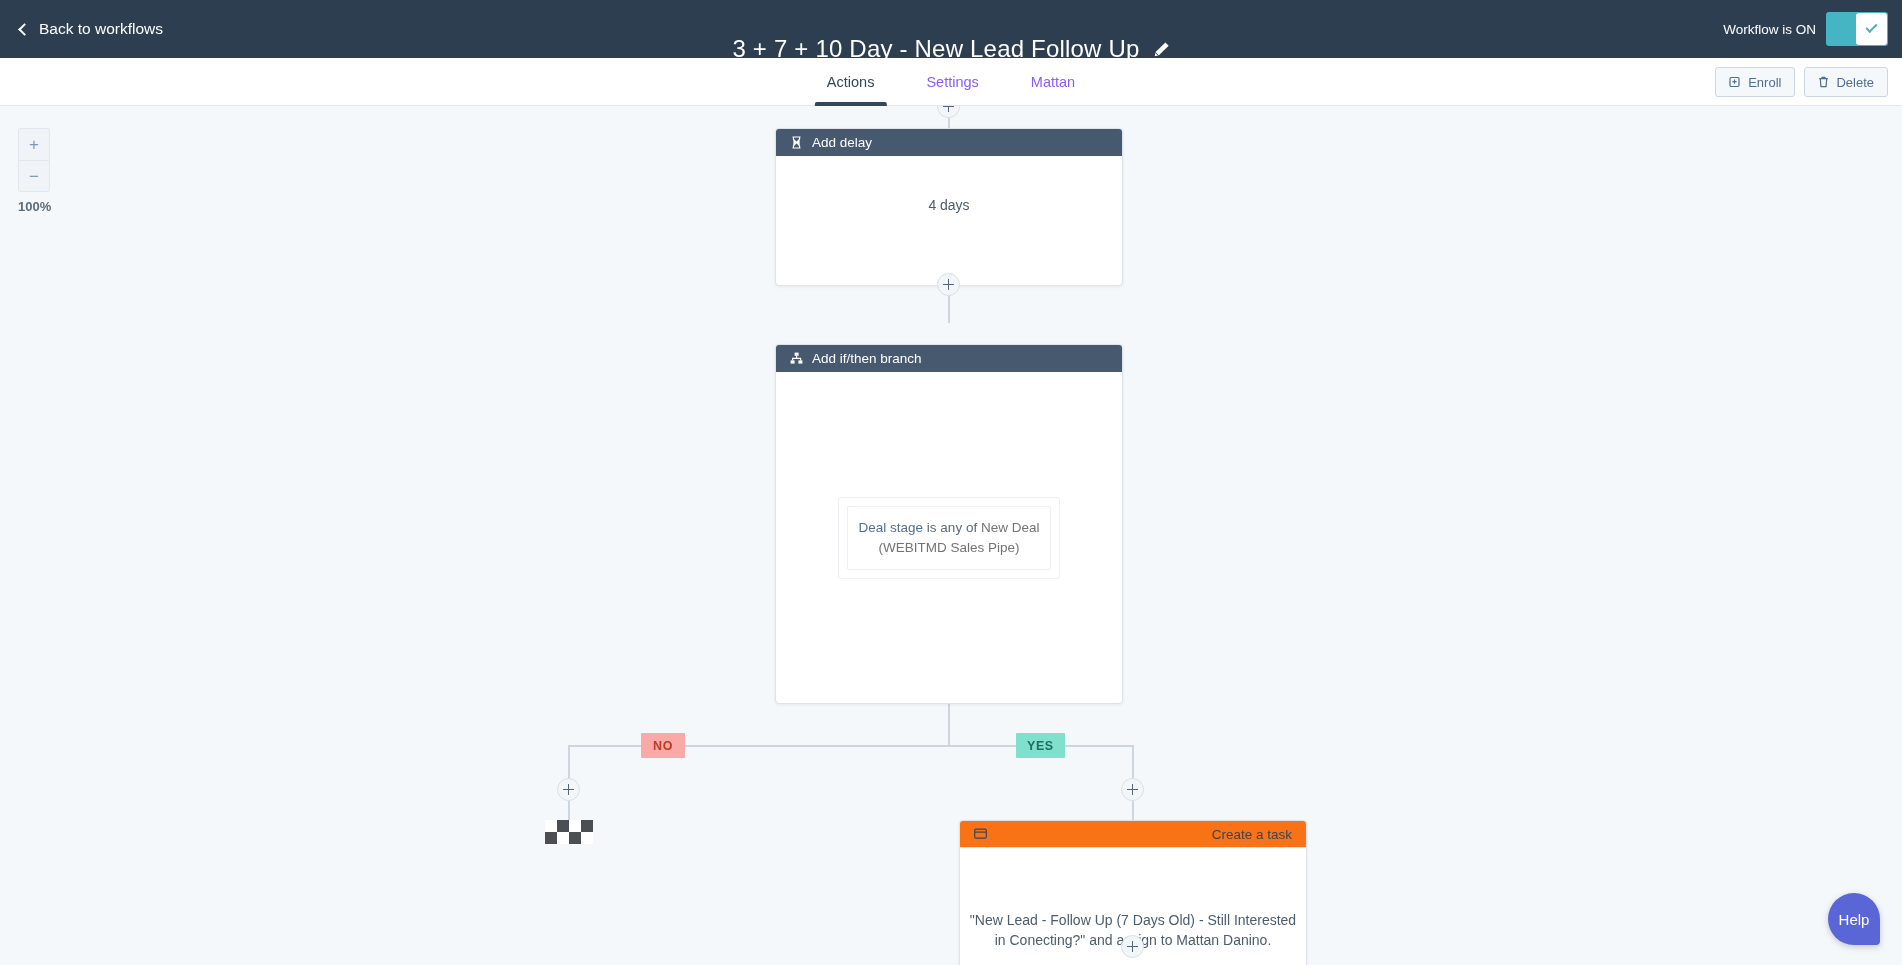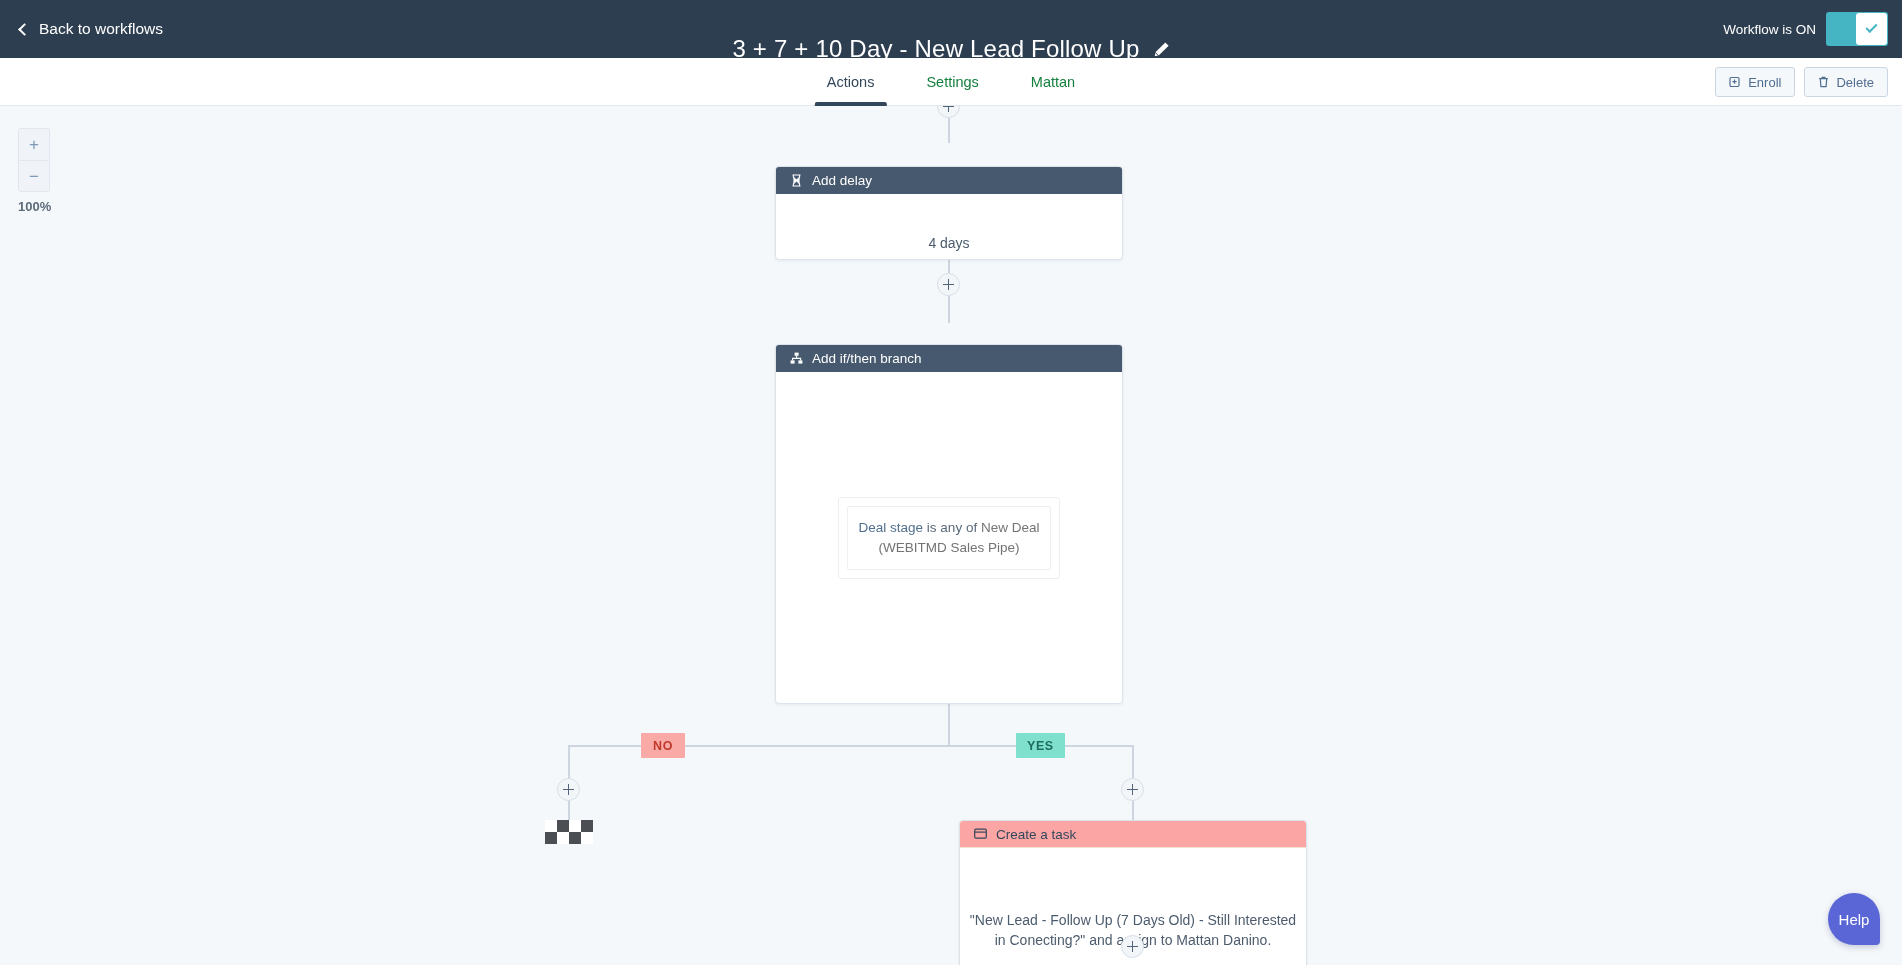--- a/index.html
+++ b/index.html
@@ -57,21 +57,21 @@
   .tabbar {
     position: absolute; left: 0; top: 58px; width: 1902px; height: 48px;
     background: #ffffff; border-bottom: 1px solid #e2e8ed;
   }
   .tabs {
     position: absolute; left: 50%; transform: translateX(-50%);
     top: 0; height: 48px; display: flex; gap: 0;
   }
   .tab {
     padding: 0 26px; height: 48px; display: flex; align-items: center;
-    font-size: 14.5px; color: #15803d; cursor: pointer; position: relative;
+    font-size: 14.5px; color: #8b5cf6; cursor: pointer; position: relative;
   }
   .tab.active { color: #33475b; }
   .tab.active::after {
     content: ""; position: absolute; left: 14px; right: 14px; bottom: 0;
     height: 4px; background: #33475b; border-radius: 2px 2px 0 0;
   }
   .tool-btns {
     position: absolute; right: 14px; top: 9px; display: flex; gap: 9px;
   }
   .tool-btn {
@@ -119,21 +119,21 @@
   .card {
     position: absolute; background: #ffffff;
     border: 1px solid #dde3ea; border-radius: 4px;
     box-shadow: 0 1px 3px rgba(45,62,80,.08); z-index: 3;
   }
   .card-head {
     height: 27px; display: flex; align-items: center; gap: 9px;
     padding: 0 14px; font-size: 13.5px; border-radius: 3px 3px 0 0;
   }
   .card-head.dark { background: #46596f; color: #ffffff; }
-  .card-head.peach { background: #fca5a5; color: #33475b; border-bottom: 1px solid #f6e0d2; }
+  .card-head.peach { background: #f97316; color: #33475b; border-bottom: 1px solid #f6e0d2; justify-content: space-between; }
   .card-head svg { display: block; flex: none; }
   .card-body {
     display: flex; align-items: center; justify-content: center;
     text-align: center; color: #4c5c6d; font-size: 14px; padding: 12px 4px;
   }
 
   
   .cond-outer {
     border: 1px solid #eceff3; border-radius: 3px;
     padding: 8px; width: 222px; margin: 0 auto;
@@ -248,21 +248,21 @@
 
   <div class="vline" style="left:948px; top:-12px;  height:16px;"></div>
 
   <div class="plus" style="left:937px; top:-11px;">
       <i class="ph"></i>
       <i class="pv"></i>
     </div>
 
   <div class="vline" style="left:948px; top:1px; height:36px;"></div>
 
-  <div class="card" style="left:775px; top:22px; width:348px; height:94px;margin-top:38px;">
+  <div class="card" style="left:775px; top:22px; width:348px; height:158px;">
     <div class="card-head dark">
       <svg width="13" height="13" viewBox="0 0 13 13">
         <path d="M2.5 1 h8 M2.5 12 h8 M3.4 1 v2.2 L6.5 6.5 L3.4 9.8 V12 M9.6 1 v2.2 L6.5 6.5 L9.6 9.8 V12" fill="#ffffff" stroke="#ffffff" stroke-width="1.1" stroke-linejoin="round"></path>
       </svg>
       <span>Add delay</span>
     </div>
     <div class="card-body" style="height:98px;">4 days</div>
   </div>
 
   <div class="vline" style="left:948px; top:148px; height:24px;"></div>

